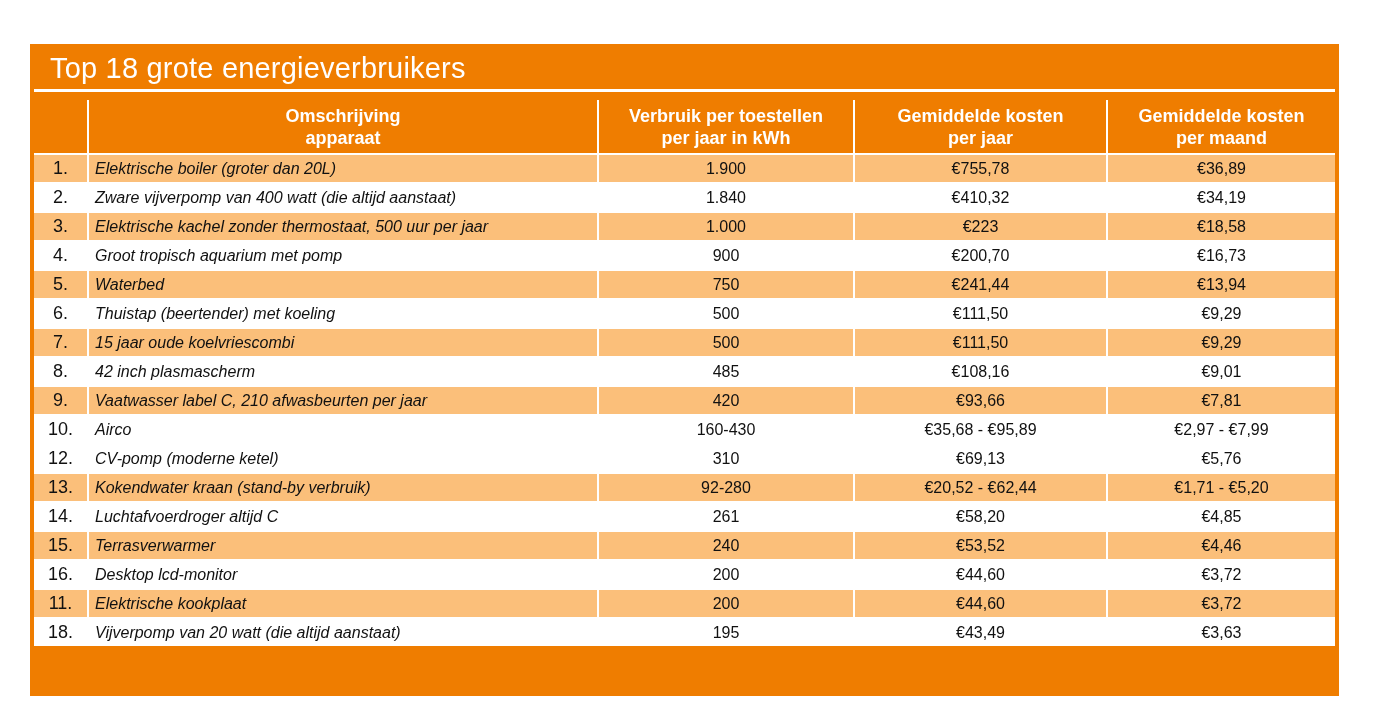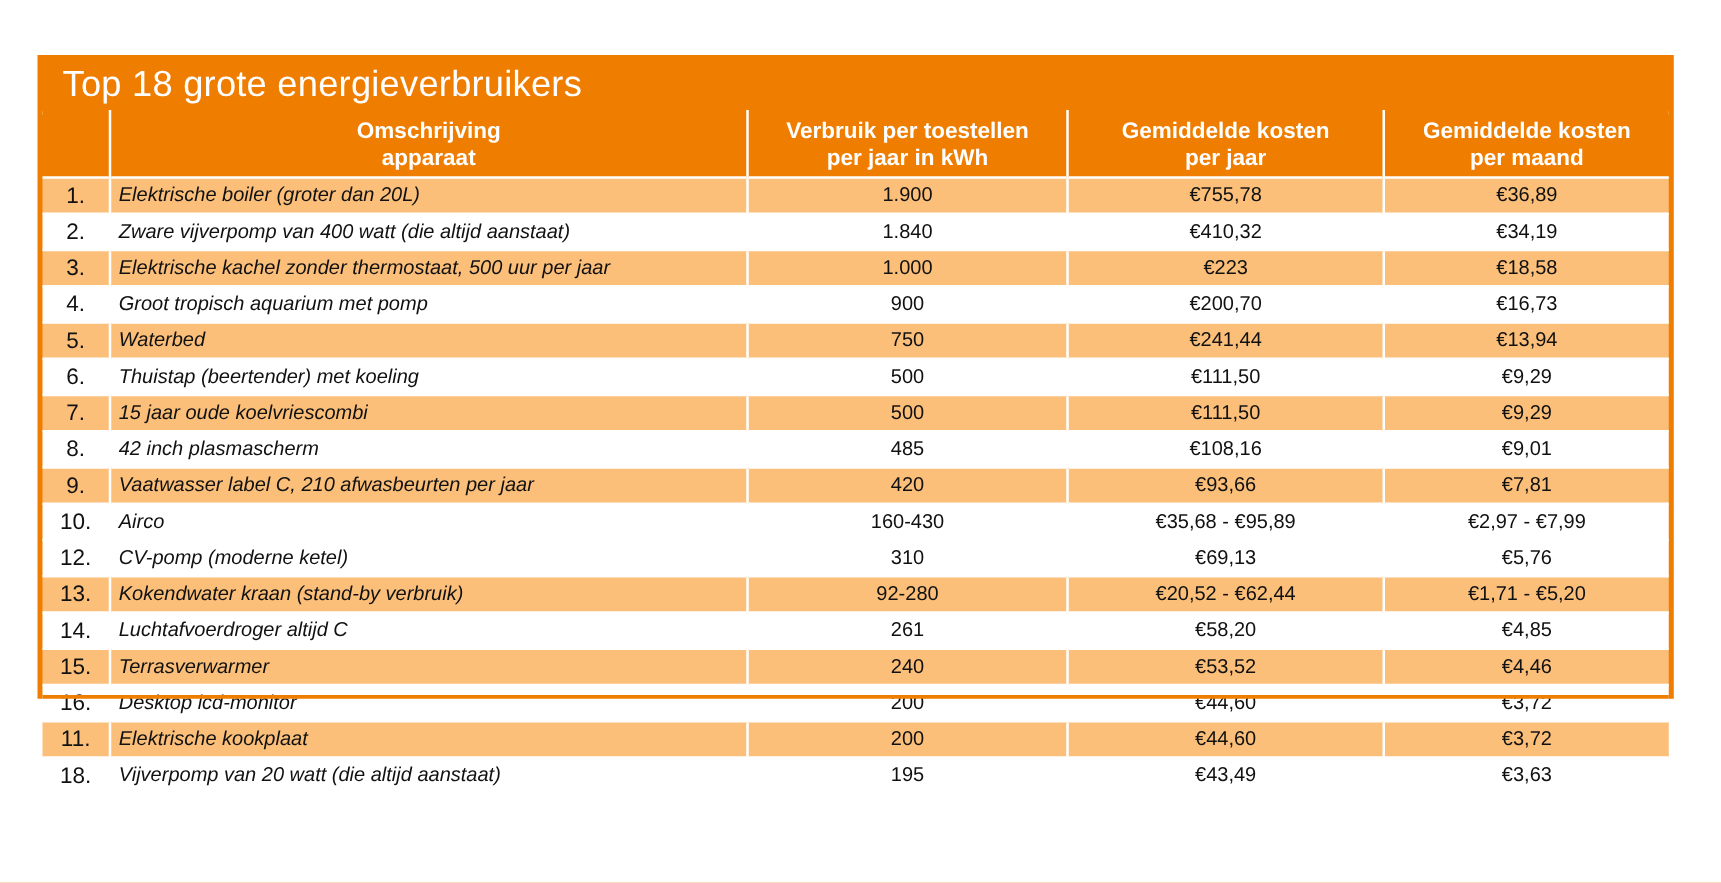--- a/index.html
+++ b/index.html
@@ -1,23 +1,23 @@
 <!DOCTYPE html>
 <html><head>
 <meta charset="utf-8">
 <style>
   html, body { margin: 0; padding: 0; background: #ffffff; }
   body { width: 1377px; height: 706px; position: relative; overflow: hidden;
          font-family: "Liberation Sans", "DejaVu Sans", sans-serif; color: #111; }
-  .frame { position: absolute; left: 30px; top: 44px; width: 1309px; height: 515px;
+  .frame { position: absolute; left: 30px; top: 44px; width: 1309px; height: 652px;
            background: #ef7d00; box-sizing: border-box; }
   .title { position: absolute; left: 20px; top: 4px; height: 40px; line-height: 40px;
            font-size: 29px; color: #ffffff; letter-spacing: 0.2px; }
   .sep { position: absolute; left: 4px; right: 4px; top: 45px; height: 3px; background: #ffffff; }
-  table { position: absolute; left: 4px; top: 44px; width: 1301px; border-collapse: collapse;
+  table { position: absolute; left: 4px; top: 56px; width: 1301px; border-collapse: collapse;
           table-layout: fixed; padding-left: 12px; }
   col.c0 { width: 54px; } col.c1 { width: 510px; } col.c2 { width: 256px; }
   col.c3 { width: 253px; } col.c4 { width: 228px; }
   th { background: #ef7d00; color: #ffffff; font-weight: bold; font-size: 18px; line-height: 22px;
        height: 53px; padding: 0 4px; text-align: center; vertical-align: middle;
        border-left: 2px solid #ffffff; }
   th:first-child { border-left: none; }
   td { height: 27px; padding: 0; font-size: 16px; vertical-align: middle; border-top: 2px solid #ffffff;
        border-left: 2px solid #ffffff; }
   td:first-child { border-left: none; text-align: center; font-size: 18px; }

